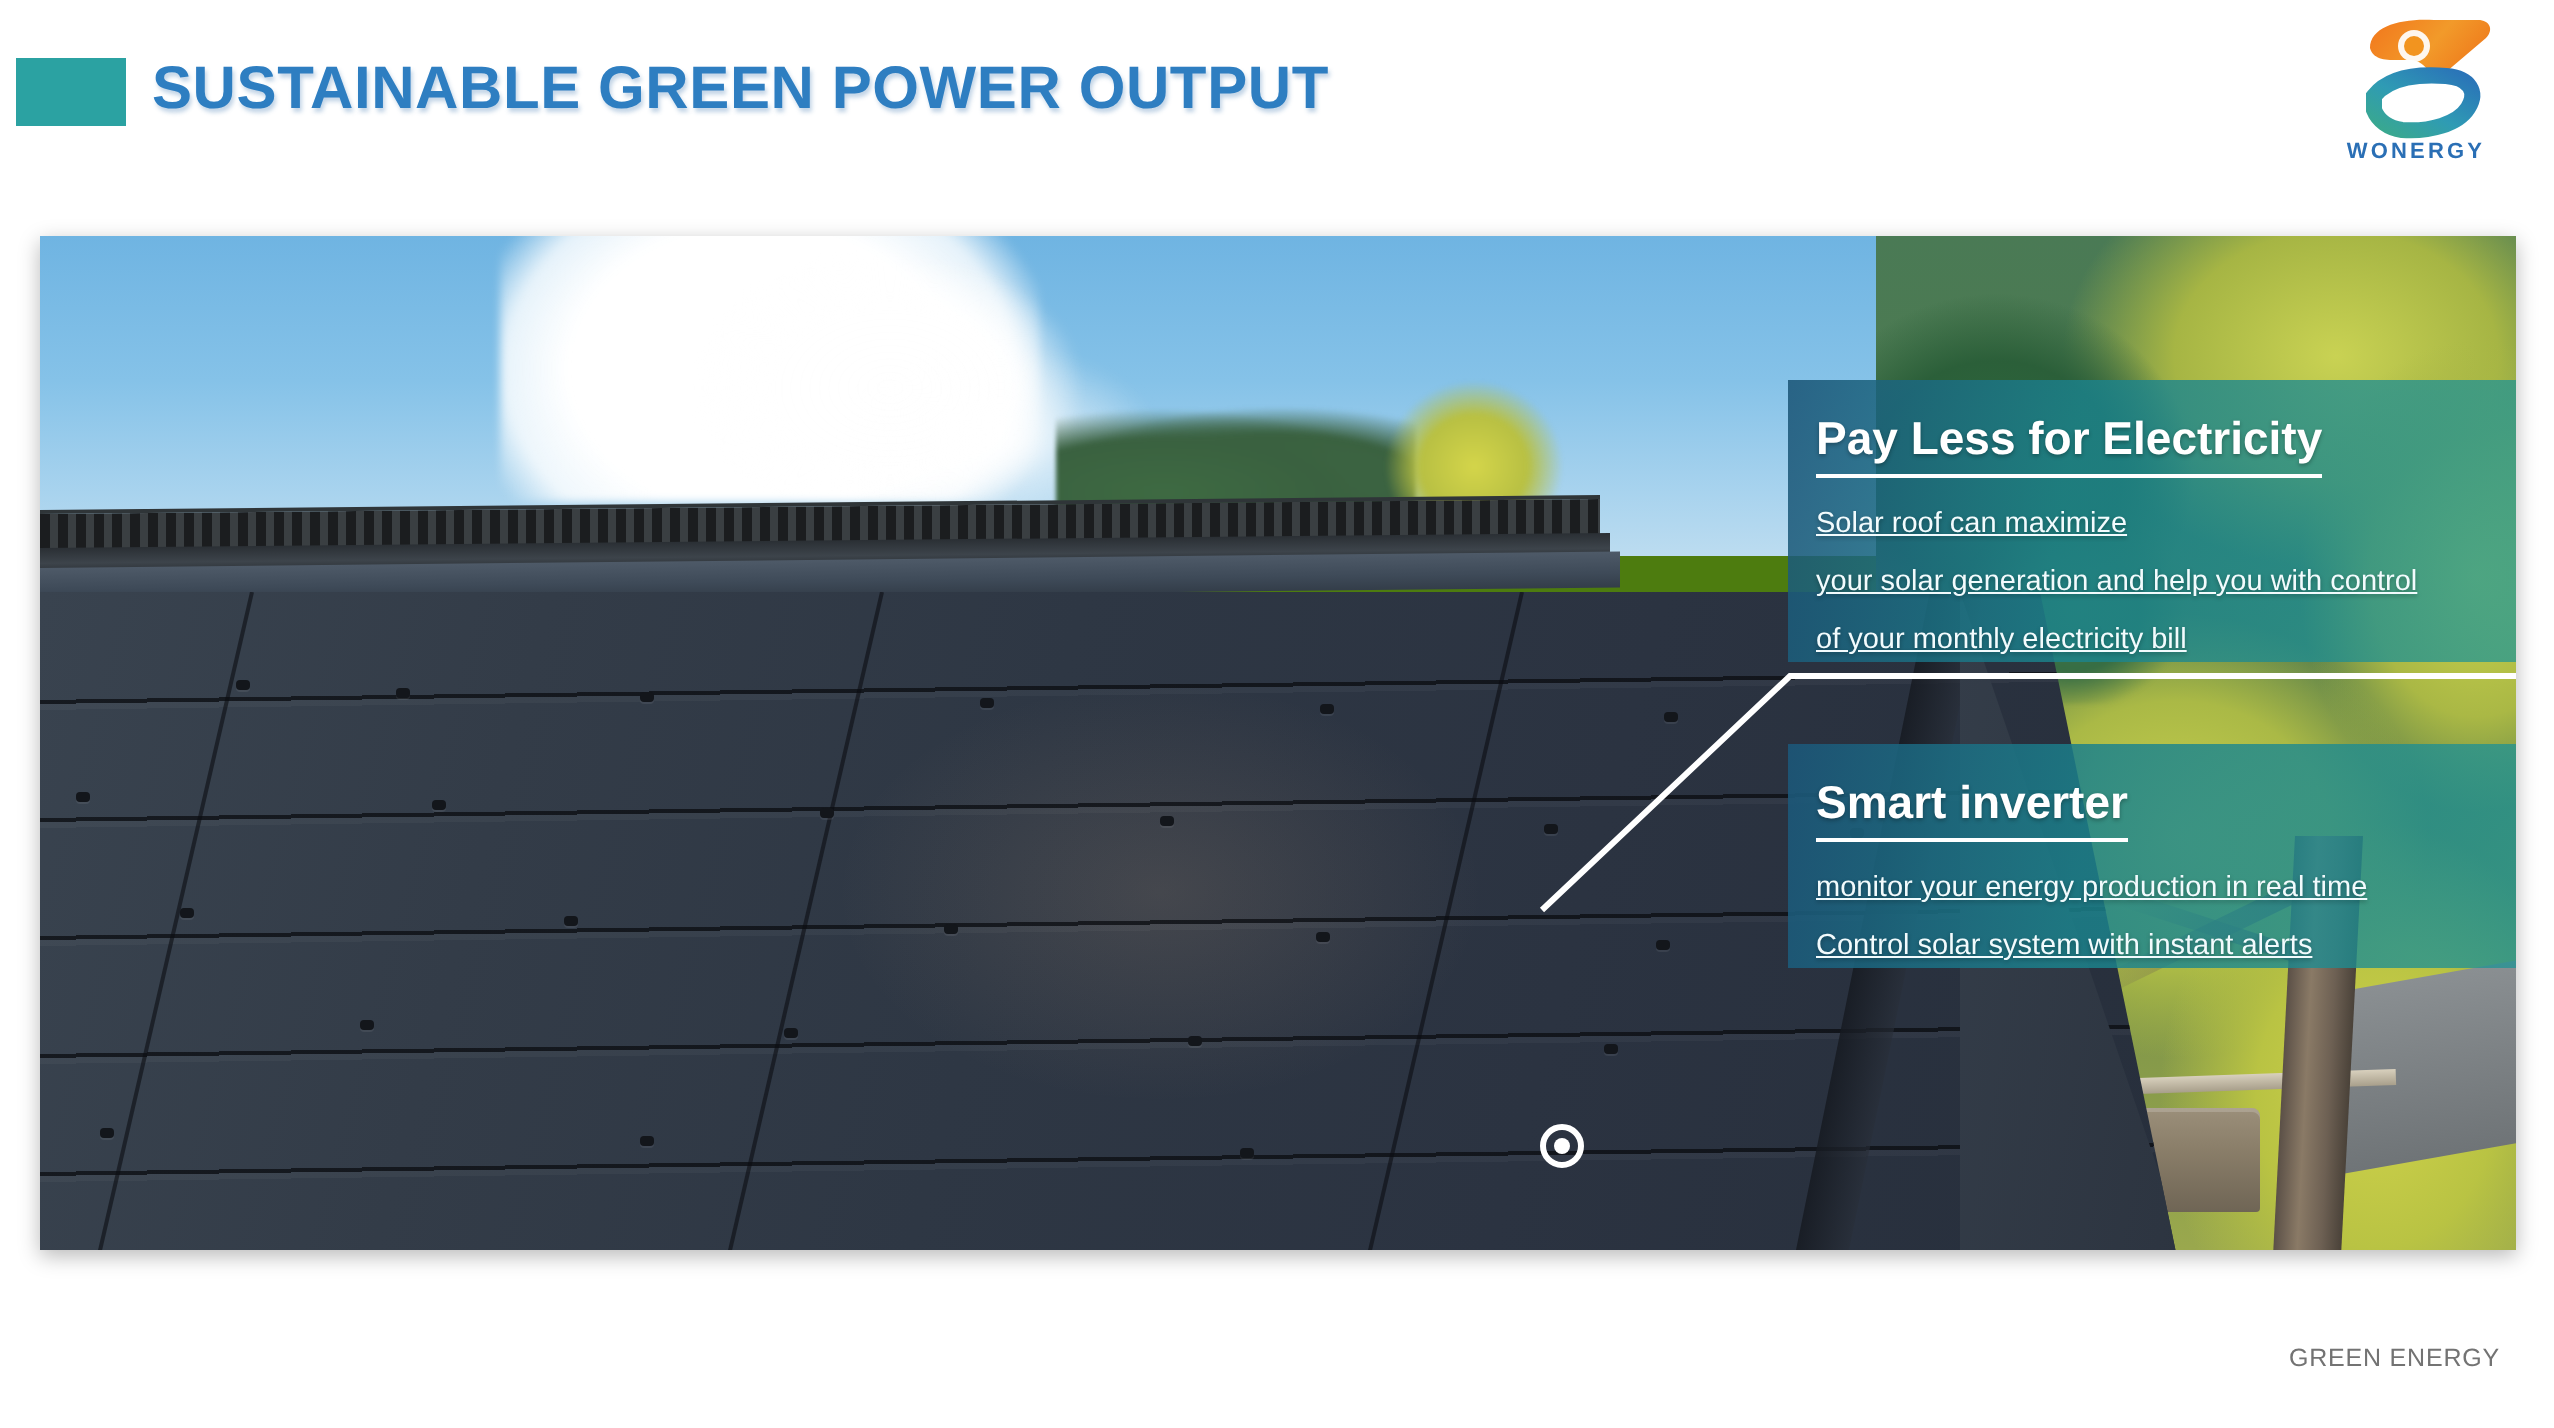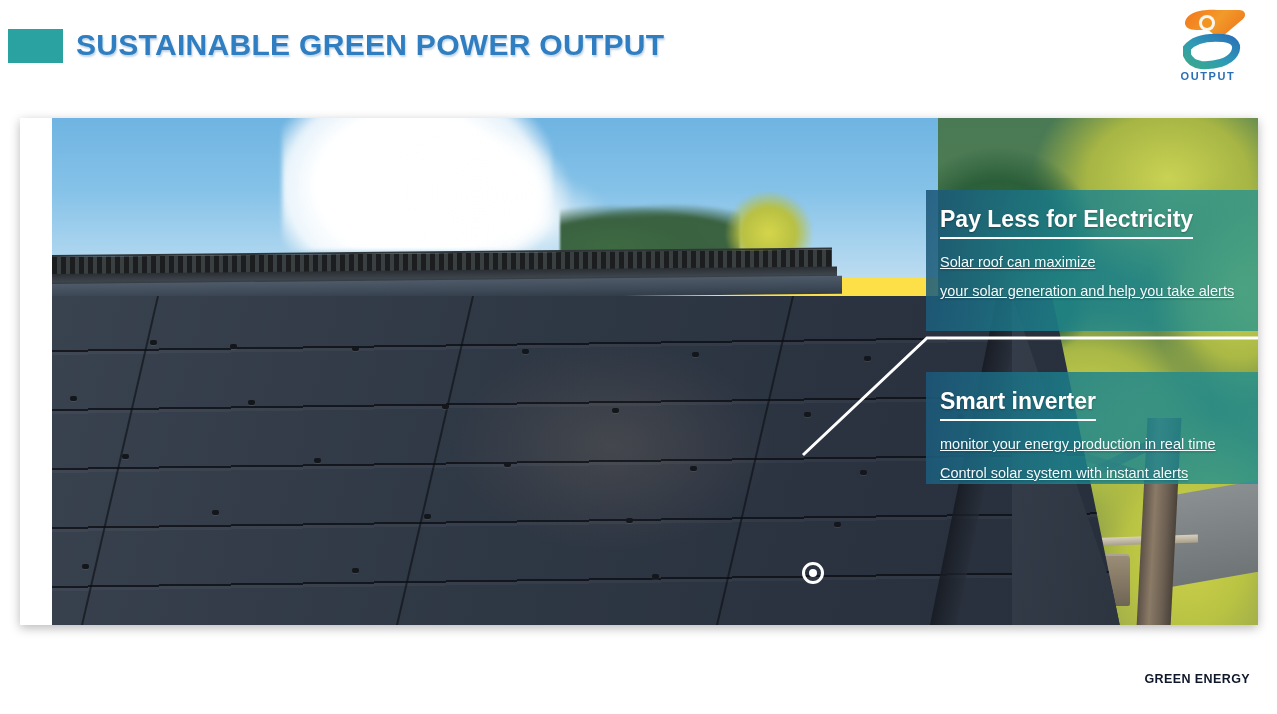--- a/index.html
+++ b/index.html
@@ -32,21 +32,21 @@
     font-size:11px; font-weight:bold; letter-spacing:1.6px; color:#2a6fb5;
   }
 
   
   .photo-frame {
     position:absolute; left:20px; top:118px; width:1238px; height:507px;
     background:#fff;
     box-shadow:0 3px 10px rgba(0,0,0,0.28), 0 0 0 4px #ffffff;
     overflow:hidden;
   }
-  .photo { position:absolute; inset:0; overflow:hidden; background:#fde047;margin-left:32px; }
+  .photo { position:absolute; inset:0; overflow:hidden; background:#4d7c0f; }
 
   
   .sky {
     position:absolute; left:0; top:0; width:100%; height:160px;
     background:linear-gradient(to bottom, #6fb4e2 0%, #85c2e8 45%, #a8d3ee 80%, #bcdcf0 100%);
   }
   .cloud-a {
     position:absolute; left:230px; top:-42px; width:270px; height:175px;
     background:radial-gradient(ellipse at 48% 62%, #ffffff 0%, #ffffff 48%, rgba(255,255,255,0.82) 64%, rgba(255,255,255,0.0) 76%);
     filter:blur(2px);
@@ -217,21 +217,21 @@
   .callout-line {
     font-size:14.5px; line-height:29px; color:#f2fbfd;
     text-shadow:0 1px 2px rgba(0,0,0,0.3);
     white-space:nowrap;
     text-decoration:underline;
   }
 
   
   .footer-note {
     position:absolute; right:27px; top:672px;
-    font-size:12.5px; font-weight:bold; letter-spacing:0.4px; color:#0f172a;
+    font-size:12.5px; font-weight:normal; letter-spacing:0.4px; color:#737373;
   }
 </style>
 </head>
 <body>
 
 <div class="slide">
 
   <div class="header">
     <div class="title-accent"></div>
     <div class="title-text">SUSTAINABLE GREEN POWER OUTPUT</div>
@@ -250,21 +250,21 @@
             <stop offset="100%" stop-color="#2a72b8"></stop>
           </linearGradient>
         </defs>
         <path d="M8 16 C8 5, 24 1, 40 2 L62 2 C68 2, 70 7, 66 11 L46 28
                  C43 30, 40 30, 38 28 C35 25, 33 22, 28 22 C18 22, 10 23, 8 16 Z" fill="url(#gTop)"></path>
         <path d="M10 40 C18 30, 34 29, 46 30 C58 31, 62 38, 57 46
                  C52 54, 38 58, 24 57 C17 56, 12 52, 10 47 Z" fill="none" stroke="url(#gBot)" stroke-width="8" stroke-linecap="round"></path>
         <circle cx="30" cy="15" r="8" fill="#ffffff" opacity="0.92"></circle>
         <circle cx="30" cy="15" r="5" fill="#f2941f"></circle>
       </svg>
-      <div class="logo-word">OUTPUT</div>
+      <div class="logo-word">WONERGY</div>
     </div>
   </div>
 
   <div class="photo-frame">
     <div class="photo">
 
       <div class="sky"></div>
       <div class="cloud-a"></div>
       <div class="cloud-b"></div>
       <div class="cloud-c"></div>
@@ -323,21 +323,22 @@
 
       <svg class="connector-svg" viewBox="0 0 1238 507">
         <polyline points="751,337 875,220 1238,220" fill="none" stroke="#ffffff" stroke-width="3"></polyline>
       </svg>
       <div class="marker"></div>
 
       <div class="callout callout-1">
         <div class="callout-title">Pay Less for Electricity</div>
         <div class="callout-body">
           <div class="callout-line">Solar roof can maximize</div>
-          <div class="callout-line">your solar generation and help you take alerts</div>
+          <div class="callout-line">your solar generation and help you with control</div>
+          <div class="callout-line">of your monthly electricity bill</div>
         </div>
       </div>
 
       <div class="callout callout-2">
         <div class="callout-title">Smart inverter</div>
         <div class="callout-body">
           <div class="callout-line">monitor your energy production in real time</div>
           <div class="callout-line">Control solar system with instant alerts</div>
         </div>
       </div>

